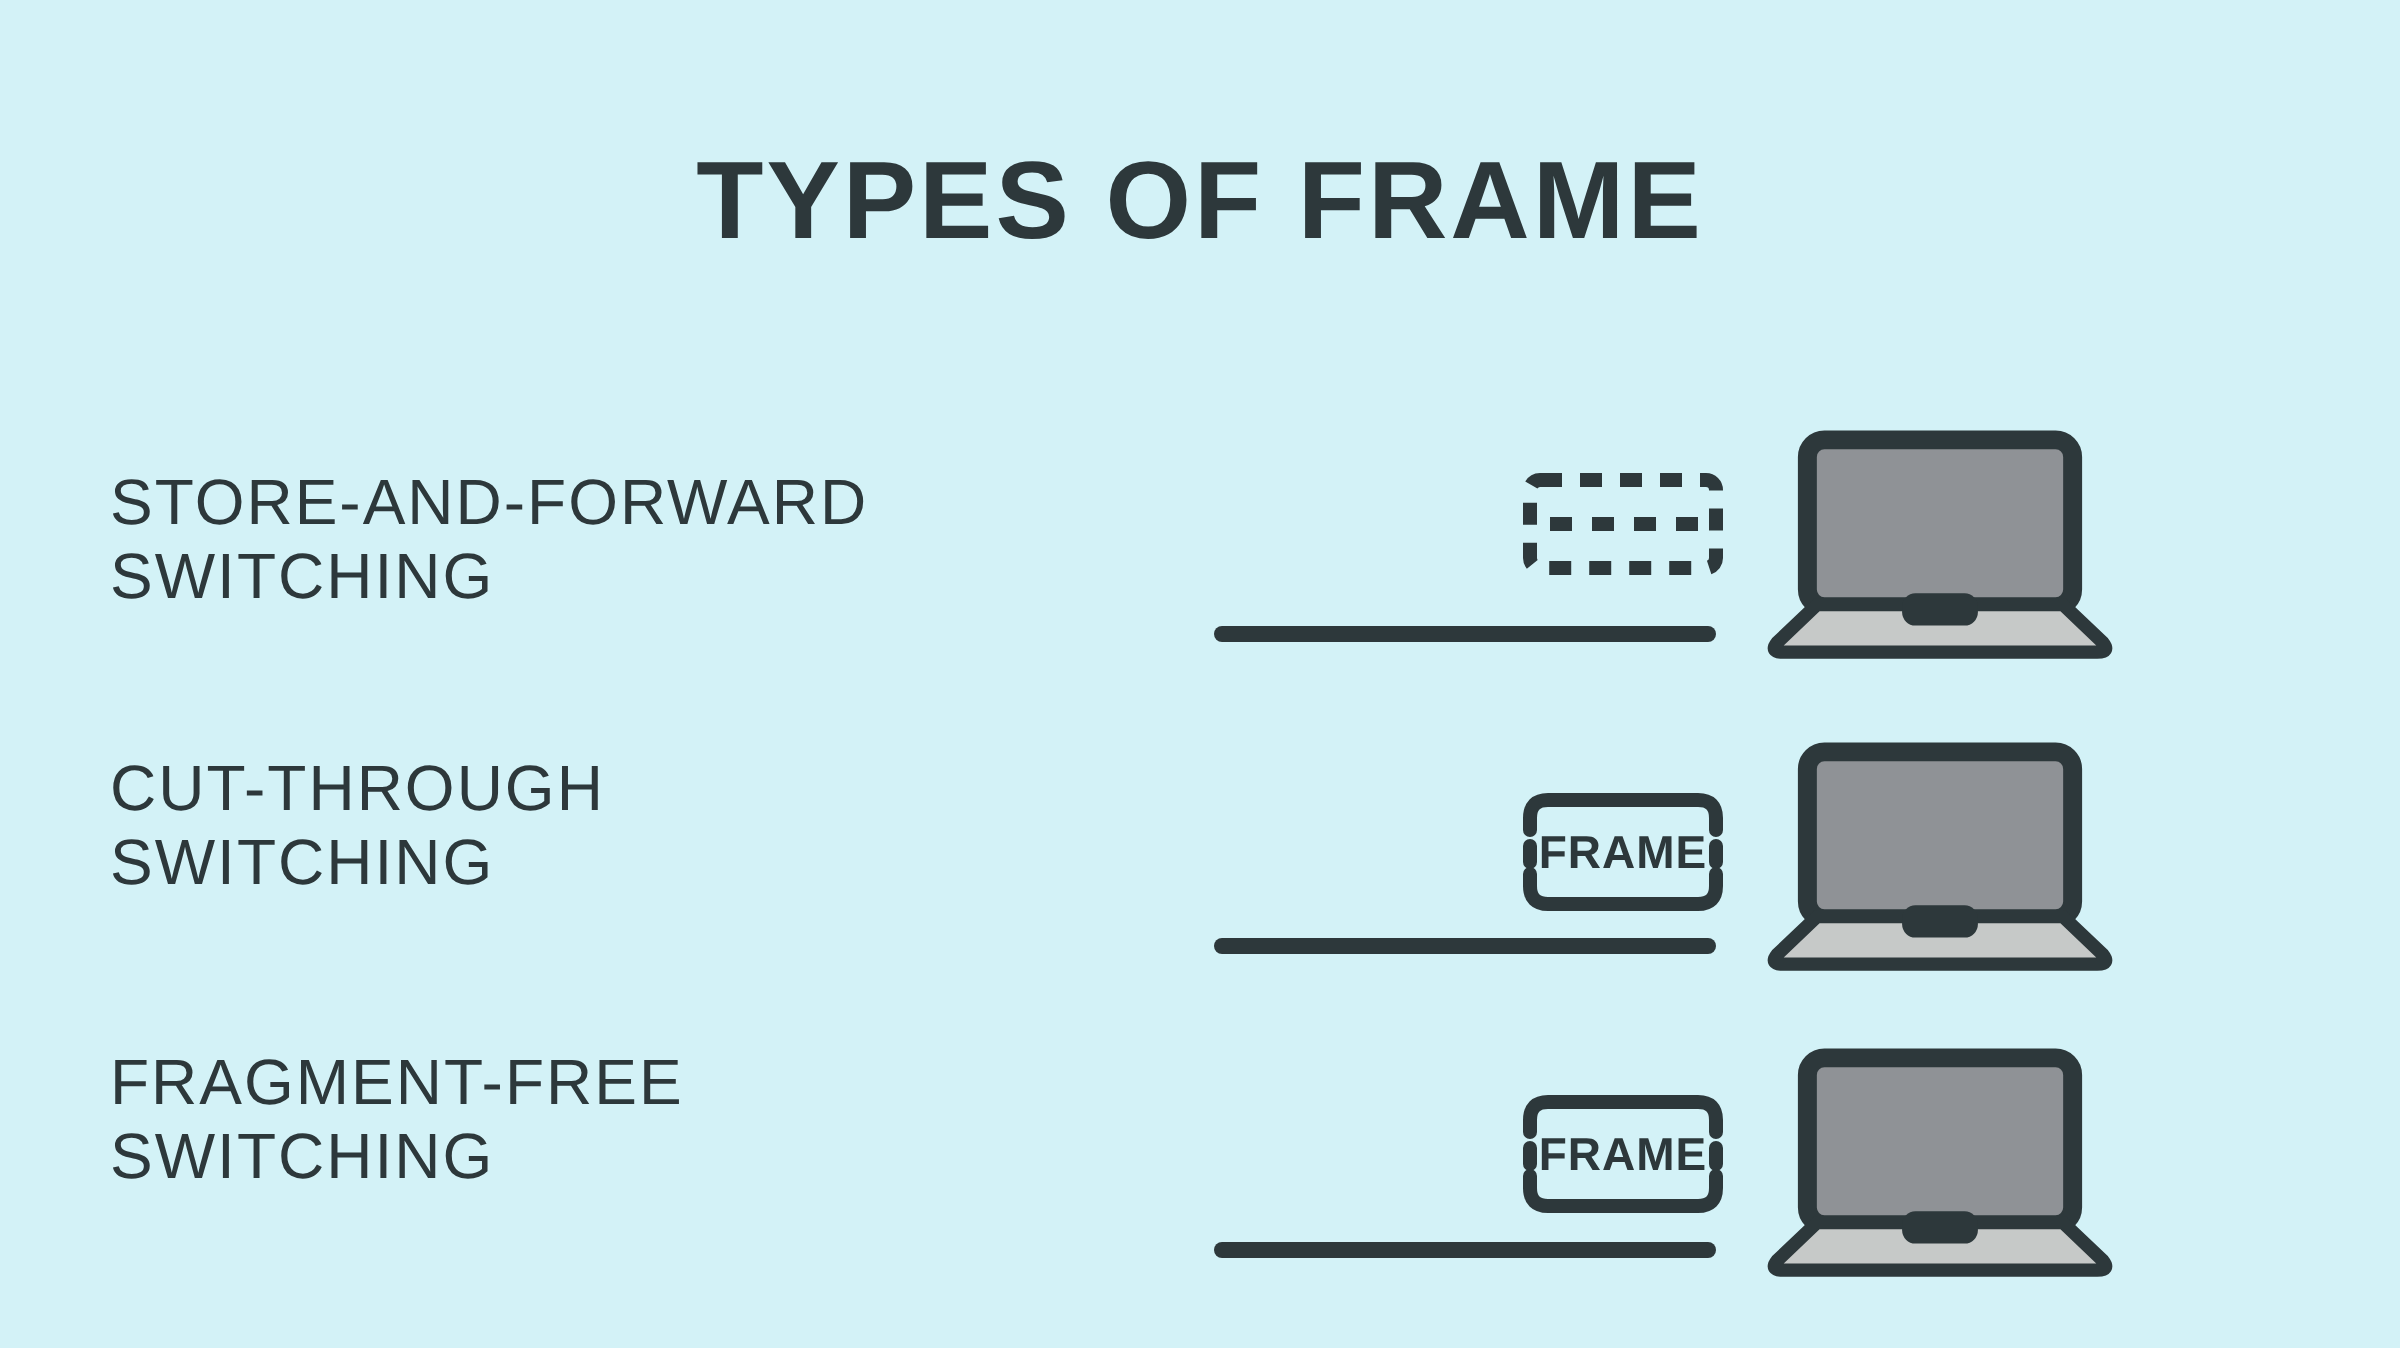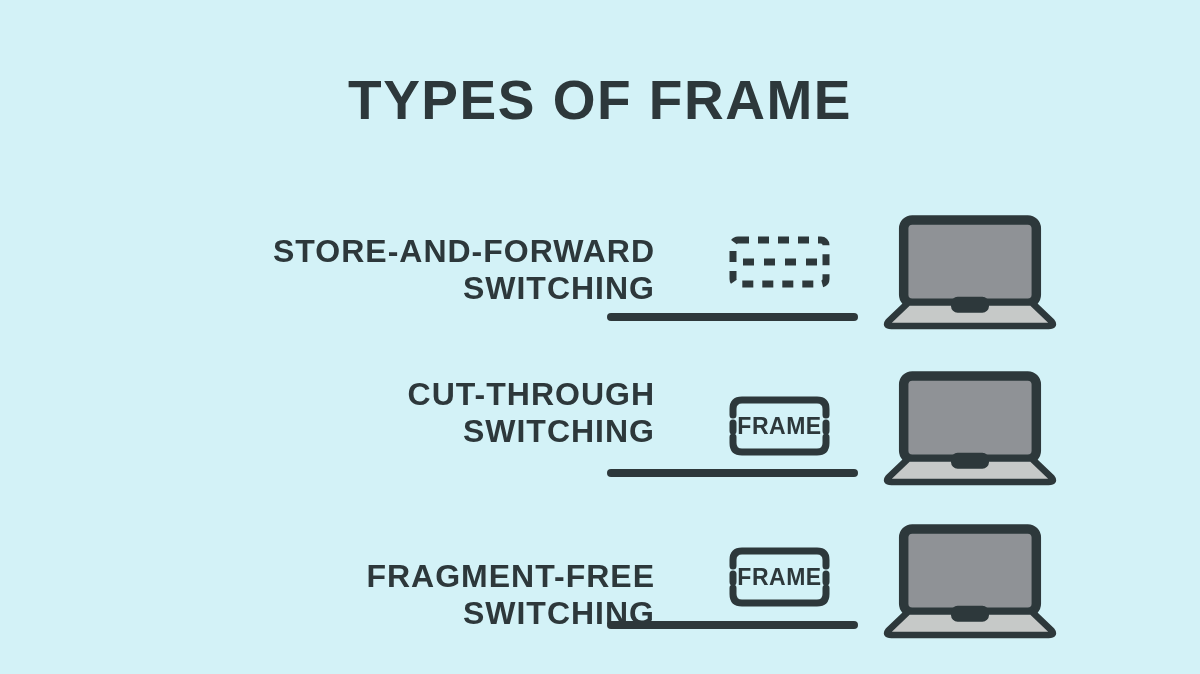--- a/index.html
+++ b/index.html
@@ -15,40 +15,40 @@
     position: absolute; top: 34px; left: 0; width: 1200px;
     text-align: center;
     color: var(--ink, #2d383b);
     font-size: 55px; line-height: 58px; font-weight: bold;
     letter-spacing: 1.5px;
   }
   .title span { display: block; }
 
   .row-label {
     position: absolute; left: 55px; width: 600px;
-    text-align: right;
+    text-align: left;
     color: var(--ink, #2d383b);
-    font-size: 32px; line-height: 37px; font-weight: bold;
+    font-size: 32px; line-height: 37px; font-weight: normal;
     letter-spacing: 1px;
   }
   .row-label span { display: block; }
   .label-r1 { top: 233px; }
   .label-r2 { top: 376px; }
-  .label-r3 { top: 558px; }
+  .label-r3 { top: 523px; }
 
   .wire {
     position: absolute; left: 607px; width: 251px; height: 8px;
     border-radius: 4px;
     background: var(--ink, #2d383b);
   }
   .wire-r1 { top: 313px; }
   .wire-r2 { top: 469px; }
   .wire-r3 { top: 621px; }
 
-  .framebox { position: absolute; left: 729px; }
+  .framebox { position: absolute; left: 761px; }
   .framebox-r1 { top: 236px; width: 101px; height: 52px; }
   .framebox-r2 { top: 396px; width: 101px; height: 60px; }
   .framebox-r3 { top: 547px; width: 101px; height: 60px; }
   .framebox svg { position: absolute; inset: 0; width: 100%; height: 100%; }
   .frame-text {
     position: absolute; inset: 0;
     display: flex; align-items: center; justify-content: center;
     color: var(--ink, #2d383b);
     font-size: 23px; font-weight: bold; letter-spacing: 0.5px;
   }

